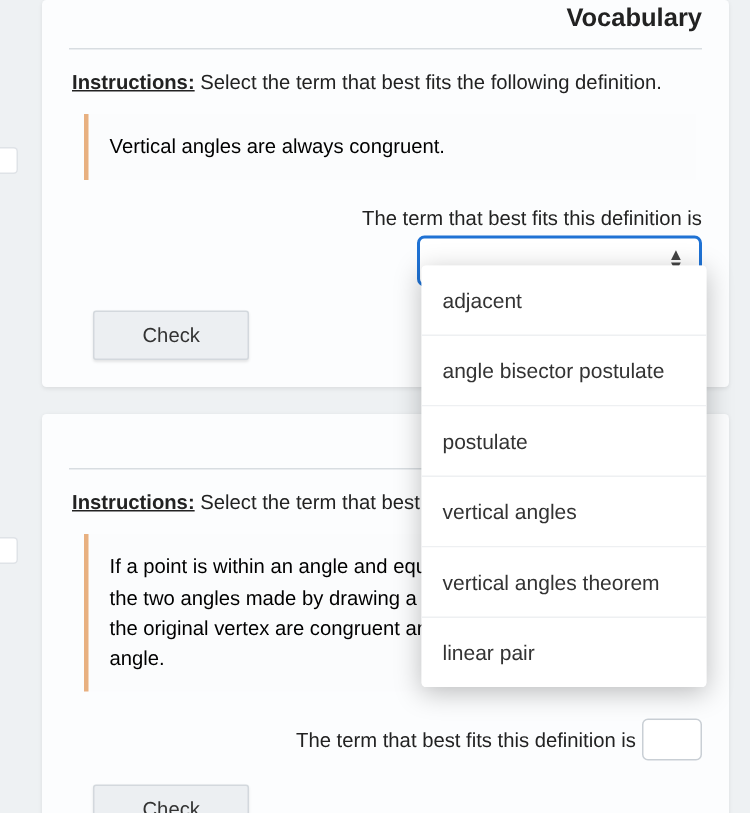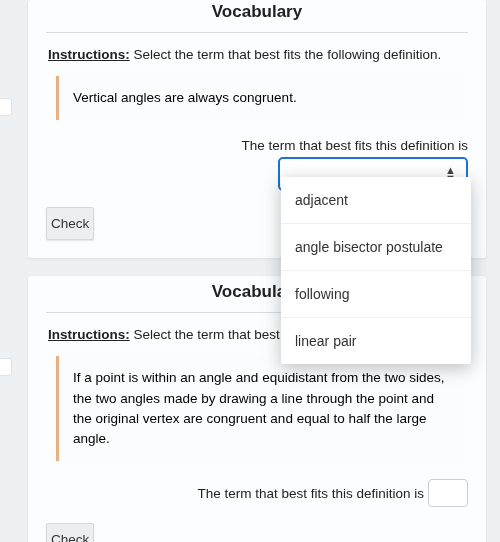--- a/index.html
+++ b/index.html
@@ -14,21 +14,21 @@
   }
   .card {
     background: #fcfdfe;
     margin: 10px 14px 18px 28px;
     border-radius: 3px;
     padding: 4px 18px 18px 18px;
     box-shadow: 0 1px 3px rgba(0,0,0,0.08);
     position: relative;
   }
   .card-title {
-    text-align: center;
+    text-align: right;
     font-weight: bold;
     font-size: 17px;
     padding: 2px 0 10px 0;
   }
   .hr {
     border: none;
     border-top: 1px solid #d8dde1;
     margin: 0 0 14px 0;
   }
   .instructions {
@@ -80,25 +80,26 @@
     line-height: 8px;
     color: #444;
     display: flex;
     flex-direction: column;
     align-items: center;
   }
   .check-btn {
     background: #eceff2;
     border: 1px solid #d3d8dd;
     border-radius: 2px;
-    padding: 8px 4px;
+    padding: 8px 32px;
     font-size: 13.5px;
     color: #333;
     cursor: pointer;
     box-shadow: 0 1px 2px rgba(0,0,0,0.1);
+    margin-left: 16px;
   }
   .dropdown {
     position: absolute;
     left: 281px;
     top: 177px;
     width: 190px;
     background: #fff;
     border-radius: 3px;
     box-shadow: 0 4px 18px rgba(0,0,0,0.25);
     z-index: 50;
@@ -167,15 +168,17 @@
   <div class="prompt-row">
     <span>The term that best fits this definition is</span>
     <span class="select-static"></span>
   </div>
   <button class="check-btn">Check</button>
 </div>
 
 <div class="dropdown">
   <div class="dropdown-item">adjacent</div>
   <div class="dropdown-item">angle bisector postulate</div>
-  <div class="dropdown-item">following</div>
+  <div class="dropdown-item">postulate</div>
+  <div class="dropdown-item">vertical angles</div>
+  <div class="dropdown-item">vertical angles theorem</div>
   <div class="dropdown-item">linear pair</div>
 </div>
 
 </body></html>

